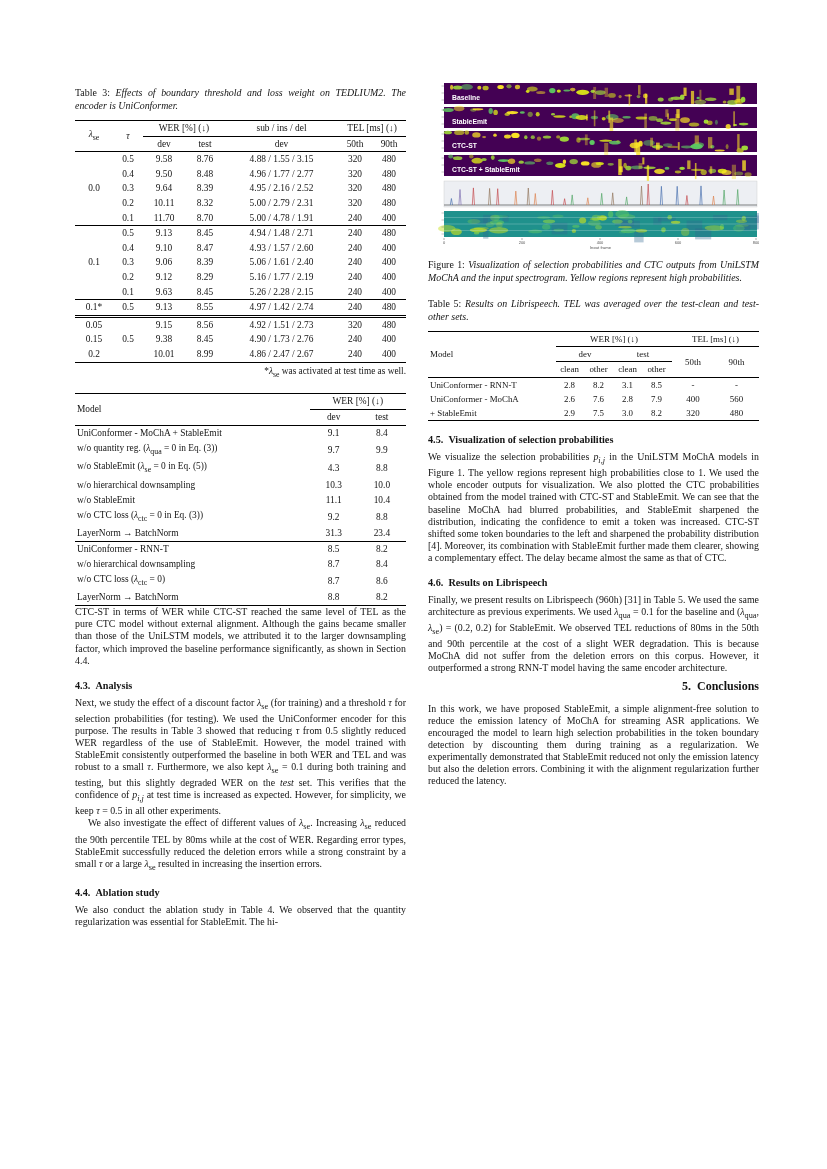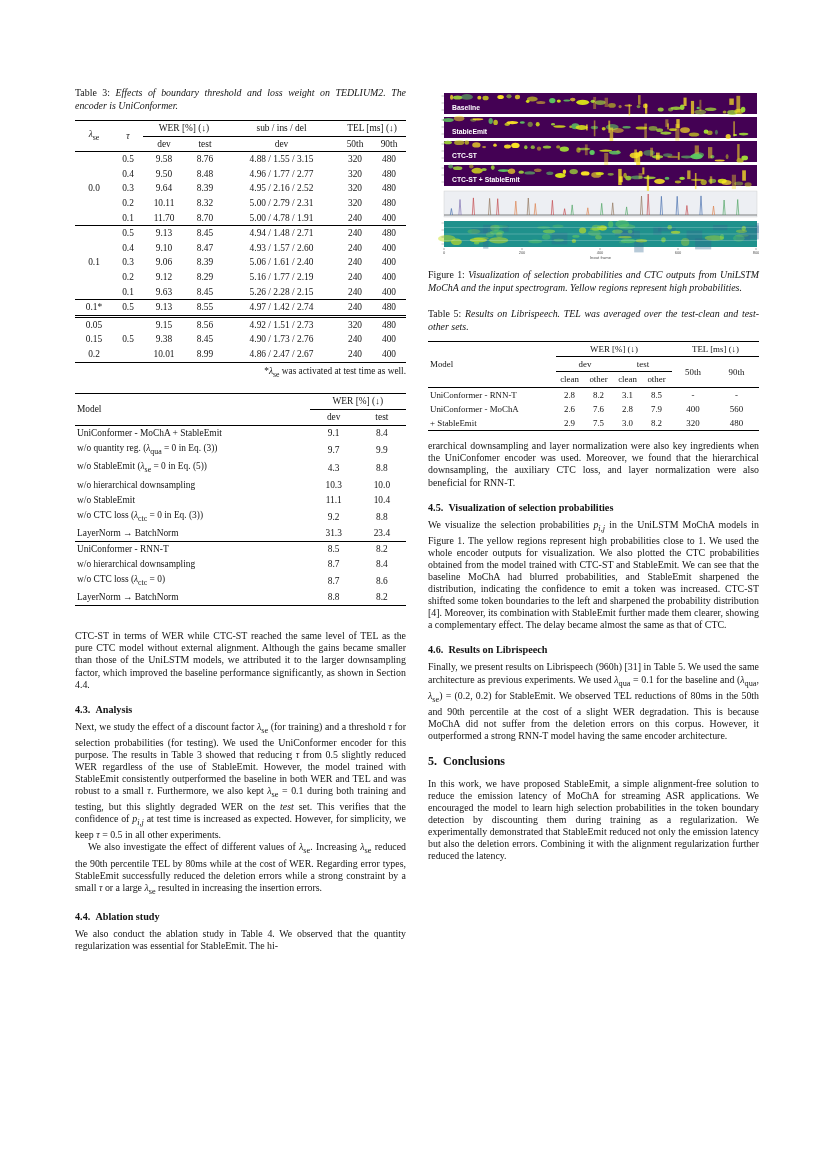--- a/index.html
+++ b/index.html
@@ -1,26 +1,26 @@
 <!DOCTYPE html>
 <html><head>
 <meta charset="utf-8">
 <style>
   html,body{margin:0;padding:0;background:#ffffff;}
   body{width:827px;height:1169px;position:relative;font-family:"Liberation Serif","DejaVu Serif",serif;color:#141414;}
   .col{position:absolute;width:331px;}
   #col-left{left:75px;top:87px;}
-  #col-right{left:428px;top:93px;}
+  #col-right{left:428px;top:83px;}
   p{margin:0;text-align:justify;font-size:9.9px;line-height:12.1px;}
   .indent{text-indent:13px;}
   .cap{font-size:9.9px;line-height:12.5px;text-align:justify;margin:0 0 8px 0;}
   .cap i{font-style:italic;}
   .capc{text-align:center;}
   .hsec{font-weight:bold;font-size:10.2px;margin:13px 0 6px 0;text-align:left;}
-  .hmain{font-weight:bold;font-size:12px;margin:12px 0 9px 0;text-align:left;}
+  .hmain{font-weight:bold;font-size:12px;margin:4px 0 9px 0;text-align:right;}
   table.paper-table{border-collapse:collapse;width:100%;border-top:1.2px solid #000;border-bottom:1.2px solid #000;}
   table.paper-table th,table.paper-table td{padding:1px 2px;font-weight:normal;text-align:center;vertical-align:middle;}
   table.paper-table thead tr:last-child th{border-bottom:0.8px solid #000;}
   table.paper-table thead th[rowspan]{border-bottom:0.8px solid #000;}
   th.grp{border-bottom:0.7px solid #000;}
   tbody tr.mid td{border-top:0.8px solid #000;}
   tbody tr.dbl td{border-top:3px double #000;}
   .b{font-weight:bold;}
   .t3{font-size:9.4px;line-height:12.6px;}
   .t4{font-size:9.4px;line-height:12.8px;width:302px;margin:0 auto;}
@@ -268,21 +268,21 @@
           <td>8.6</td>
         </tr>
         <tr>
           <td class="i1">LayerNorm → BatchNorm</td>
           <td>8.8</td>
           <td class="b">8.2</td>
         </tr>
       </tbody>
   </table>
 
-  <p style="margin-top:24px">CTC-ST in terms of WER while CTC-ST reached the same level of TEL as the pure CTC model without external alignment. Although the gains became smaller than those of the UniLSTM models, we attributed it to the larger downsampling factor, which improved the baseline performance significantly, as shown in Section 4.4.</p>
+  <p style="">CTC-ST in terms of WER while CTC-ST reached the same level of TEL as the pure CTC model without external alignment. Although the gains became smaller than those of the UniLSTM models, we attributed it to the larger downsampling factor, which improved the baseline performance significantly, as shown in Section 4.4.</p>
   <div class="hsec">4.3.&nbsp;&nbsp;Analysis</div>
   <p>Next, we study the effect of a discount factor <i>λ</i><sub>se</sub> (for training) and a threshold <i>τ</i> for selection probabilities (for testing). We used the UniConformer encoder for this purpose. The results in Table 3 showed that reducing <i>τ</i> from 0.5 slightly reduced WER regardless of the use of StableEmit. However, the model trained with StableEmit consistently outperformed the baseline in both WER and TEL and was robust to a small <i>τ</i>. Furthermore, we also kept <i>λ</i><sub>se</sub> = 0.1 during both training and testing, but this slightly degraded WER on the <i>test</i> set. This verifies that the confidence of <i>p</i><sub><i>i,j</i></sub> at test time is increased as expected. However, for simplicity, we keep <i>τ</i> = 0.5 in all other experiments.</p>
   <p class="indent">We also investigate the effect of different values of <i>λ</i><sub>se</sub>. Increasing <i>λ</i><sub>se</sub> reduced the 90th percentile TEL by 80ms while at the cost of WER. Regarding error types, StableEmit successfully reduced the deletion errors while a strong constraint by a small <i>τ</i> or a large <i>λ</i><sub>se</sub> resulted in increasing the insertion errors.</p>
   <div class="hsec">4.4.&nbsp;&nbsp;Ablation study</div>
   <p>We also conduct the ablation study in Table 4. We observed that the quantity regularization was essential for StableEmit. The hi-</p>
 </div>
 
 <div class="col" id="col-right">
 
   <div id="fig-wrap">
@@ -670,20 +670,19 @@
           <td>2.9</td>
           <td class="b">7.5</td>
           <td>3.0</td>
           <td>8.2</td>
           <td class="b">320</td>
           <td class="b">480</td>
         </tr>
       </tbody>
   </table>
 
-  <p style="margin-top:9px">erarchical downsampling and layer normalization were also key ingredients when the UniConfomer encoder was used. Moreover, we found that the hierarchical downsampling, the auxiliary CTC loss, and layer normalization were also beneficial for RNN-T.</p>
   <div class="hsec">4.5.&nbsp;&nbsp;Visualization of selection probabilities</div>
   <p>We visualize the selection probabilities <i>p</i><sub><i>i,j</i></sub> in the UniLSTM MoChA models in Figure 1. The yellow regions represent high probabilities close to 1. We used the whole encoder outputs for visualization. We also plotted the CTC probabilities obtained from the model trained with CTC-ST and StableEmit. We can see that the baseline MoChA had blurred probabilities, and StableEmit sharpened the distribution, indicating the confidence to emit a token was increased. CTC-ST shifted some token boundaries to the left and sharpened the probability distribution [4]. Moreover, its combination with StableEmit further made them clearer, showing a complementary effect. The delay became almost the same as that of CTC.</p>
   <div class="hsec">4.6.&nbsp;&nbsp;Results on Librispeech</div>
   <p>Finally, we present results on Librispeech (960h) [31] in Table 5. We used the same architecture as previous experiments. We used <i>λ</i><sub>qua</sub> = 0.1 for the baseline and (<i>λ</i><sub>qua</sub>, <i>λ</i><sub>se</sub>) = (0.2, 0.2) for StableEmit. We observed TEL reductions of 80ms in the 50th and 90th percentile at the cost of a slight WER degradation. This is because MoChA did not suffer from the deletion errors on this corpus. However, it outperformed a strong RNN-T model having the same encoder architecture.</p>
   <div class="hmain">5.&nbsp;&nbsp;Conclusions</div>
   <p>In this work, we have proposed StableEmit, a simple alignment-free solution to reduce the emission latency of MoChA for streaming ASR applications. We encouraged the model to learn high selection probabilities in the token boundary detection by discounting them during training as a regularization. We experimentally demonstrated that StableEmit reduced not only the emission latency but also the deletion errors. Combining it with the alignment regularization further reduced the latency.</p>
 </div>
 
 </body></html>

